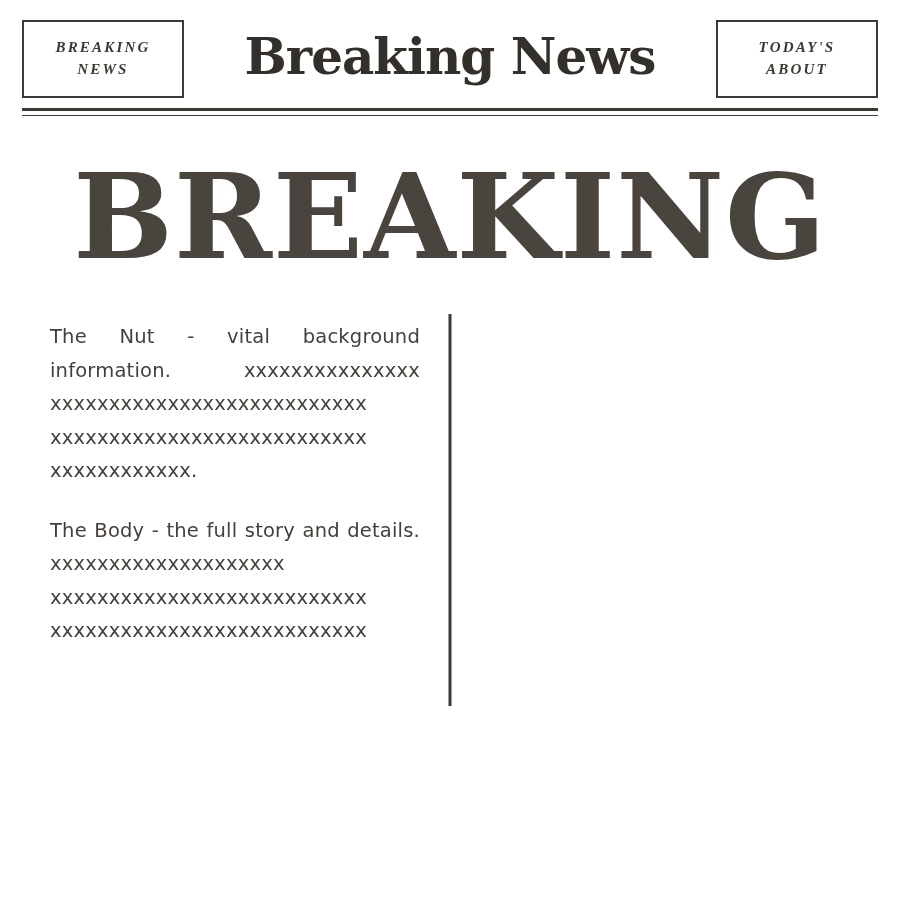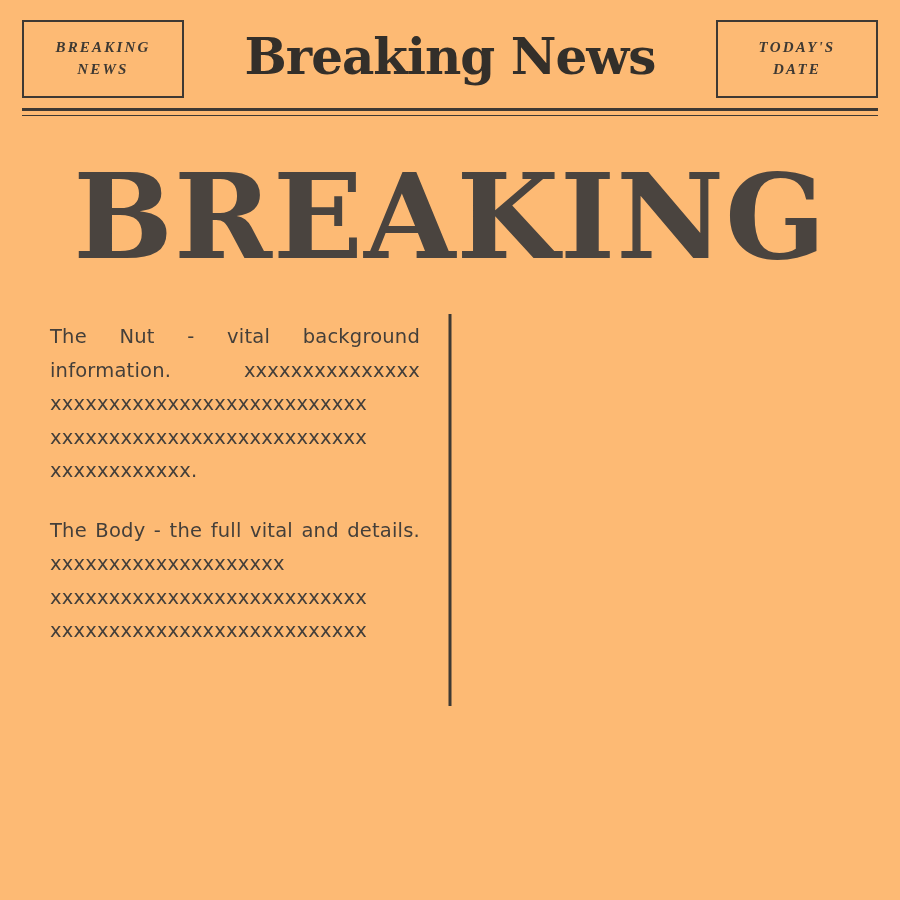--- a/index.html
+++ b/index.html
@@ -14,21 +14,21 @@
     color: #4a443f;
     overflow: hidden;
   }
 
   .page {
     position: relative;
     width: 900px;
     height: 900px;
     box-sizing: border-box;
     padding: 20px 22px 0 22px;
-    background: #fdba74;
+    background: #ffffff;
   }
 
   
   .masthead {
     display: flex;
     align-items: stretch;
     justify-content: space-between;
     gap: 10px;
     height: 78px;
   }
@@ -149,35 +149,35 @@
   <div class="masthead">
     <div class="kicker-box">
       <div class="kicker-text">BREAKING
 NEWS</div>
     </div>
 
     <div class="masthead-title">Breaking News</div>
 
     <div class="kicker-box">
       <div class="kicker-text">TODAY'S
-DATE</div>
+ABOUT</div>
     </div>
   </div>
 
   <div class="rule-thick"></div>
   <div class="rule-thin"></div>
 
   <div class="headline">BREAKING</div>
 
 
   <div class="columns">
     <div class="col-divider"></div>
 
     <div class="column column-left">
       <div class="para lead-in">The Nut -  vital background information. xxxxxxxxxxxxxxx xxxxxxxxxxxxxxxxxxxxxxxxxxx xxxxxxxxxxxxxxxxxxxxxxxxxxx xxxxxxxxxxxx.</div>
-      <div class="para lead-in">The  Body - the full vital and details. xxxxxxxxxxxxxxxxxxxx xxxxxxxxxxxxxxxxxxxxxxxxxxx xxxxxxxxxxxxxxxxxxxxxxxxxxx</div>
+      <div class="para lead-in">The  Body - the full story and details. xxxxxxxxxxxxxxxxxxxx xxxxxxxxxxxxxxxxxxxxxxxxxxx xxxxxxxxxxxxxxxxxxxxxxxxxxx</div>
     </div>
 
     <div class="column column-right">
     </div>
   </div>
 
 </div>
 
 </body></html>

